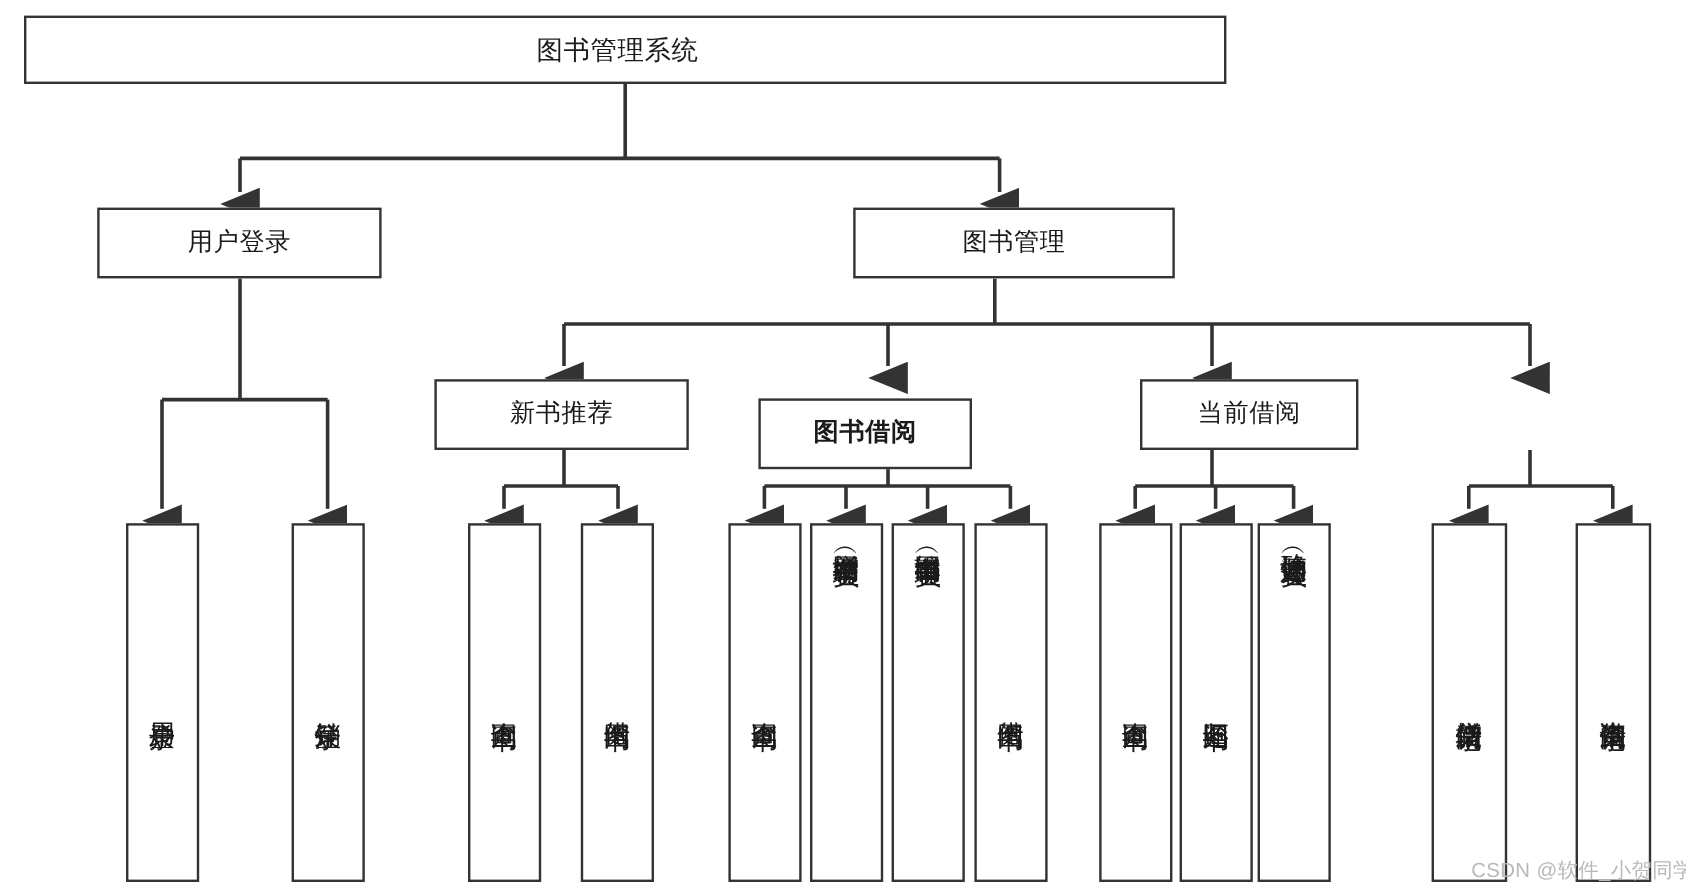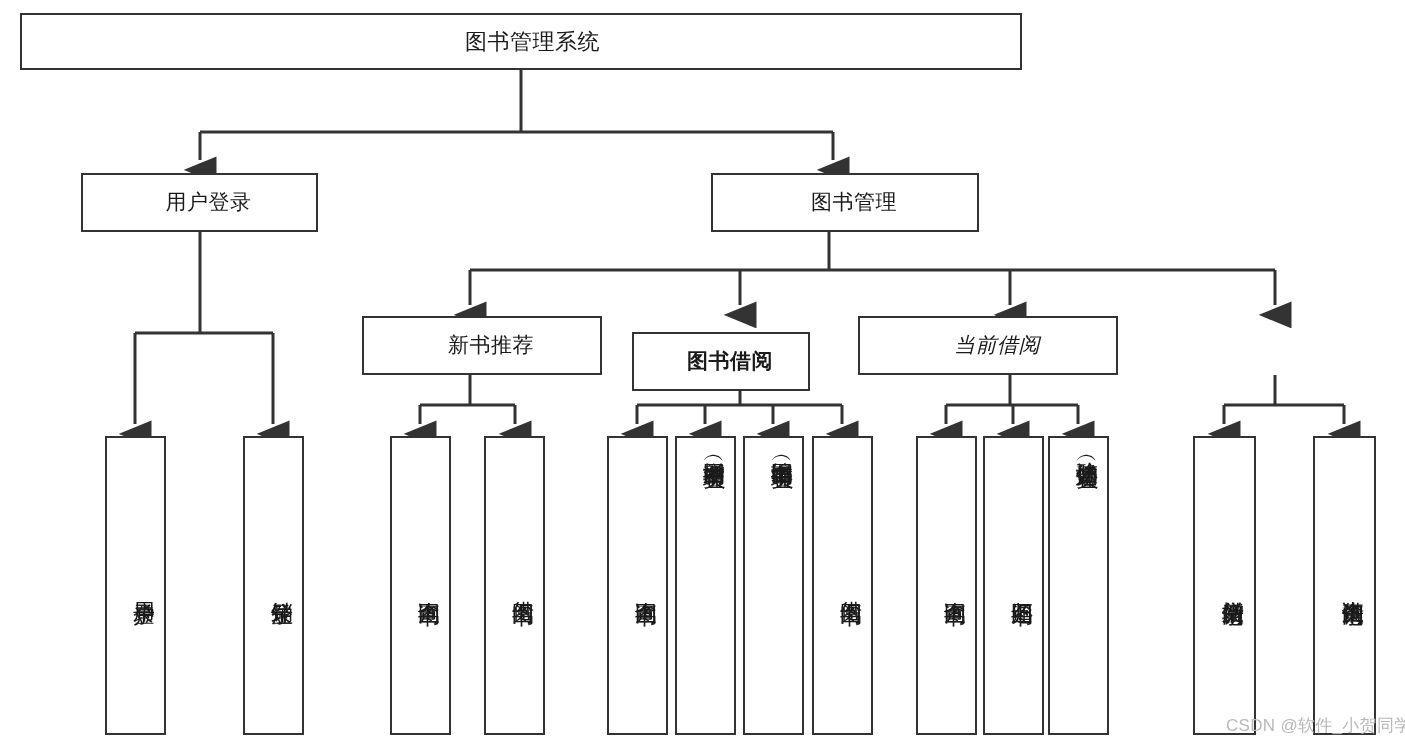--- a/index.html
+++ b/index.html
@@ -35,21 +35,20 @@
     align-items: center;
     justify-content: center;
     color: #1a1a1a;
     z-index: 2;
   }
   .node .label {
     display: block;
     text-align: left;
     line-height: 1.18;
     white-space: nowrap;
-    margin-left: 18px;
   }
   
   .node.horiz .label {
     font-size: 21px;
     letter-spacing: 0.5px;
   }
   .node.title {
     justify-content: flex-start;
   }
   .node.title .label {
@@ -146,29 +145,29 @@
   </div>
 
   <div class="node horiz" style="left:81px; top:173px; width:237px; height:59px;">
     <span class="label">用户登录</span>
   </div>
 
   <div class="node horiz" style="left:711px; top:173px; width:268px; height:59px;">
     <span class="label">图书管理</span>
   </div>
 
-  <div class="node horiz" style="left:362px; top:316px; width:240px; height:59px;">
+  <div class="node horiz" style="left:362px; top:316px; width:212px; height:59px;">
     <span class="label">新书推荐</span>
   </div>
 
   <div class="node horiz" style="left:632px; top:332px; width:178px; height:59px;font-weight:bold;">
     <span class="label">图书借阅</span>
   </div>
 
-  <div class="node horiz" style="left:858px; top:316px; width:260px; height:59px;font-style:italic;">
+  <div class="node horiz" style="left:950px; top:316px; width:182px; height:59px;">
     <span class="label">当前借阅</span>
   </div>
 
 
   <div class="node vert center-v" style="left:105px; top:436px; width:61px; height:299px;">
     <span class="label">用户登录</span>
   </div>
 
   <div class="node vert center-v" style="left:243px; top:436px; width:61px; height:299px;">
     <span class="label">注销登录</span>

